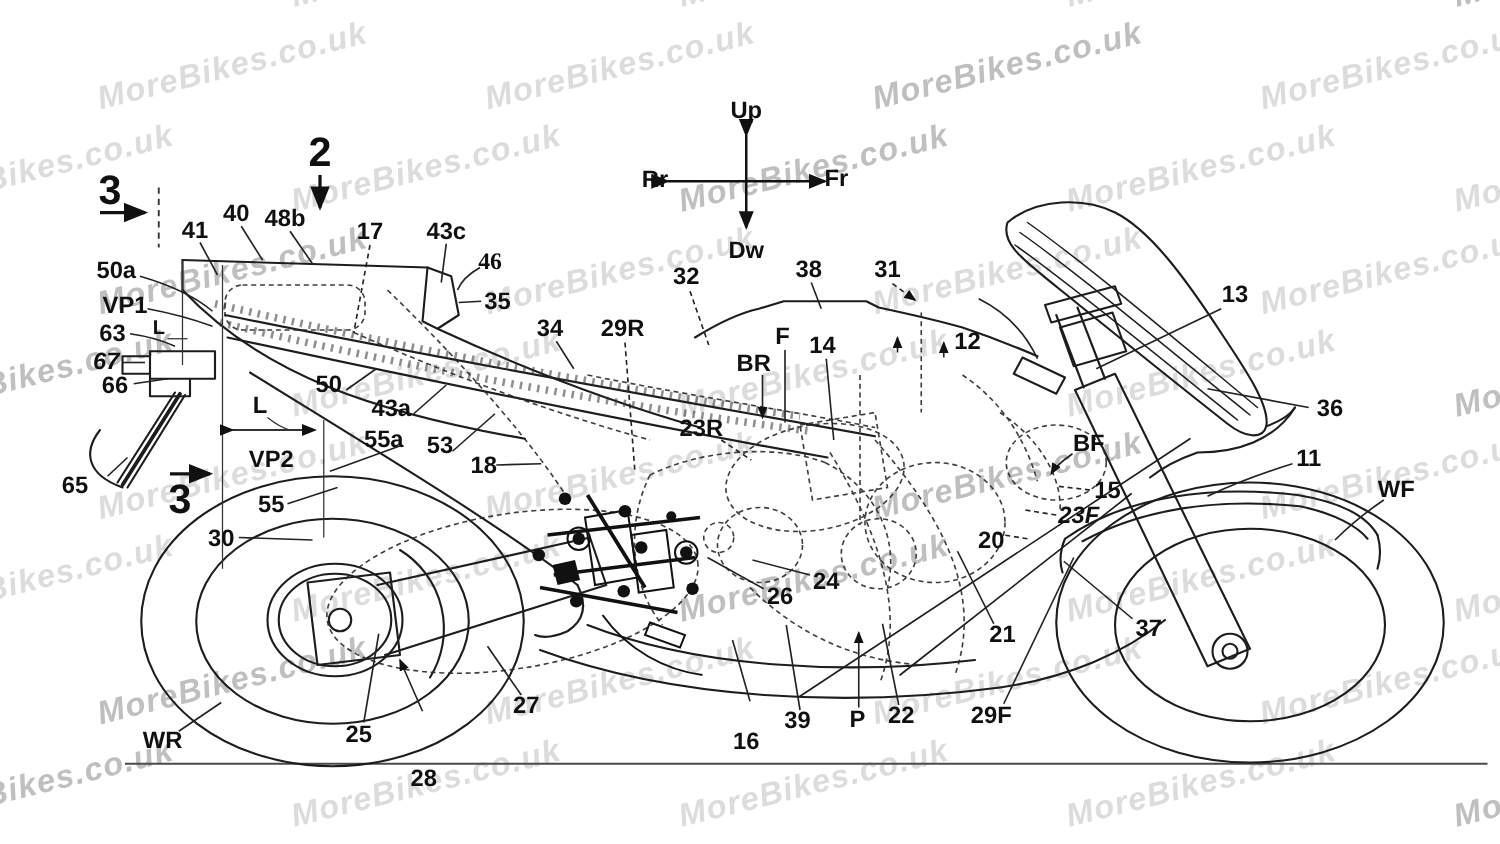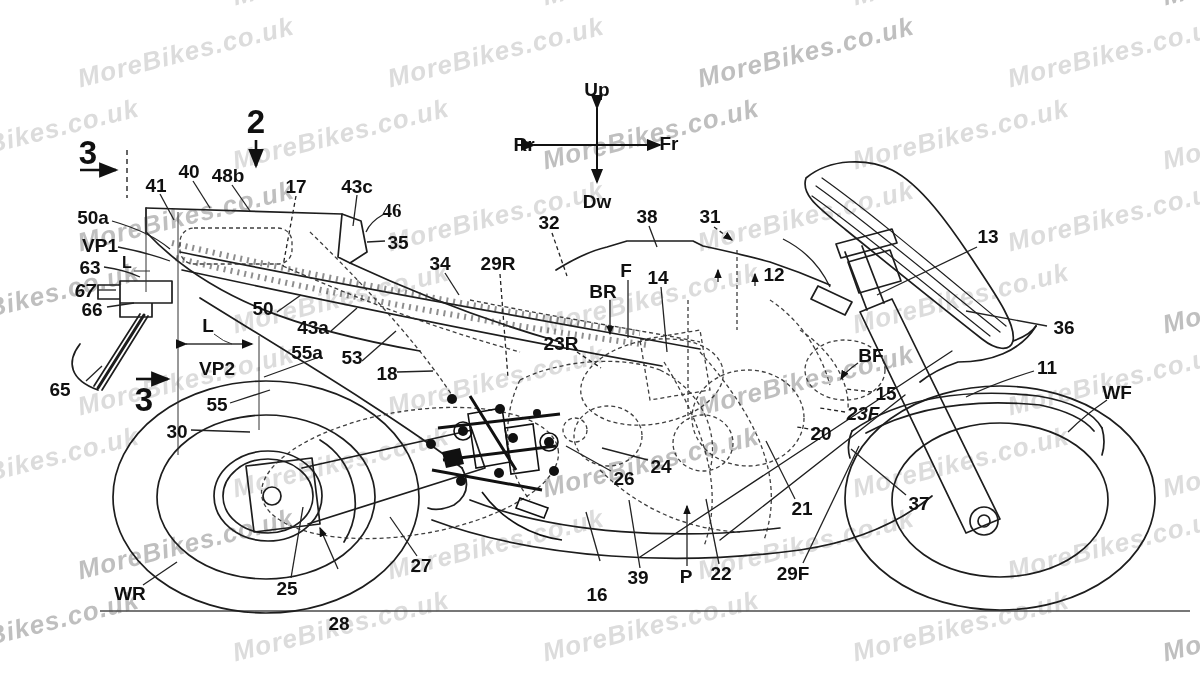--- a/index.html
+++ b/index.html
@@ -303,21 +303,21 @@
       <div class="lbl " style="left: 647px; top: 216px;">38</div>
       <div class="lbl " style="left: 710px; top: 216px;">31</div>
       <div class="lbl " style="left: 774px; top: 230px; margin-top: 44px;">12</div>
       <div class="lbl " style="left: 988px; top: 236px;">13</div>
       <div class="lbl " style="left: 1064px; top: 327px;">36</div>
       <div class="lbl " style="left: 1047px; top: 367px;">11</div>
       <div class="lbl " style="left: 1117px; top: 392px;">WF</div>
       <div class="lbl " style="left: 871px; top: 355px;">BF</div>
       <div class="lbl " style="left: 886px; top: 393px;">15</div>
       <div class="lbl " style="left: 863px; top: 413px; font-style: italic;">23F</div>
-      <div class="lbl " style="left: 821px; top: 433px;">20</div>
+      <div class="lbl " style="left: 793px; top: 433px;">20</div>
       <div class="lbl " style="left: 919px; top: 503px;">37</div>
       <div class="lbl " style="left: 624px; top: 478px;">26</div>
       <div class="lbl " style="left: 661px; top: 466px;">24</div>
       <div class="lbl " style="left: 802px; top: 508px;">21</div>
       <div class="lbl " style="left: 597px; top: 570px; margin-top: 24px;">16</div>
       <div class="lbl " style="left: 638px; top: 577px;">39</div>
       <div class="lbl " style="left: 686px; top: 576px;">P</div>
       <div class="lbl " style="left: 721px; top: 573px;">22</div>
       <div class="lbl " style="left: 793px; top: 573px;">29F</div>
       <div class="lbl " style="left: 626px; top: 270px;">F</div>

